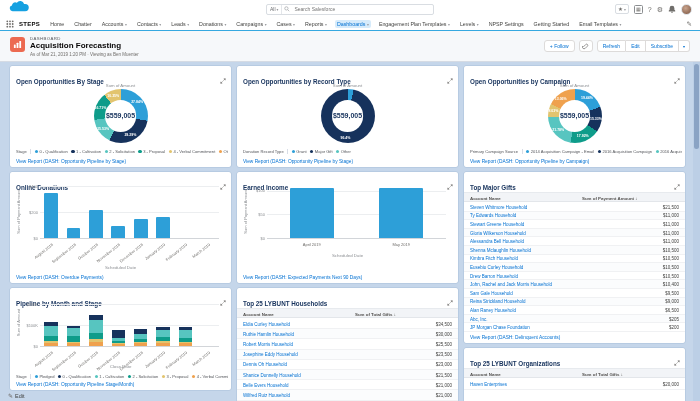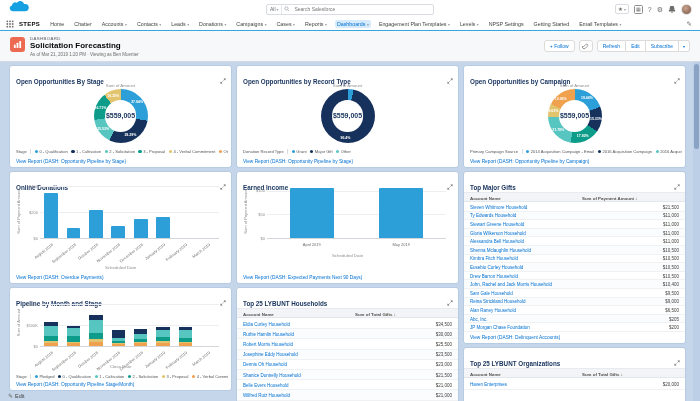--- a/index.html
+++ b/index.html
@@ -228,21 +228,21 @@
         <svg width="9" height="9" viewBox="0 0 10 10">
             <g fill="#fff">
               <rect x="1" y="5" width="2" height="4" rx="0.5"></rect>
               <rect x="4" y="3" width="2" height="6" rx="0.5"></rect>
               <rect x="7" y="1" width="2" height="8" rx="0.5"></rect>
             </g>
           </svg>
       </div>
       <div class="ph-text">
         <div class="entity">DASHBOARD</div>
-        <div class="ph-title">Solicitation Forecasting</div>
+        <div class="ph-title">Acquisition Forecasting</div>
         <div class="ph-sub">As of Mar 21, 2019 1:20 PM · Viewing as Ben Muenter</div>
       </div>
     </div>
     <div class="ph-actions">
       <button class="btn">+ Follow</button>
       <button class="btn icon-btn">
         <svg width="7" height="7" viewBox="0 0 8 8">
             <path d="M1.5 4.5 L4.3 1.7 a1.3 1.3 0 0 1 1.9 1.9 L3.6 6.2 a2 2 0 0 1-2.8-2.8" stroke="#706e6b" stroke-width="0.8" fill="none"></path>
           </svg>
       </button>

